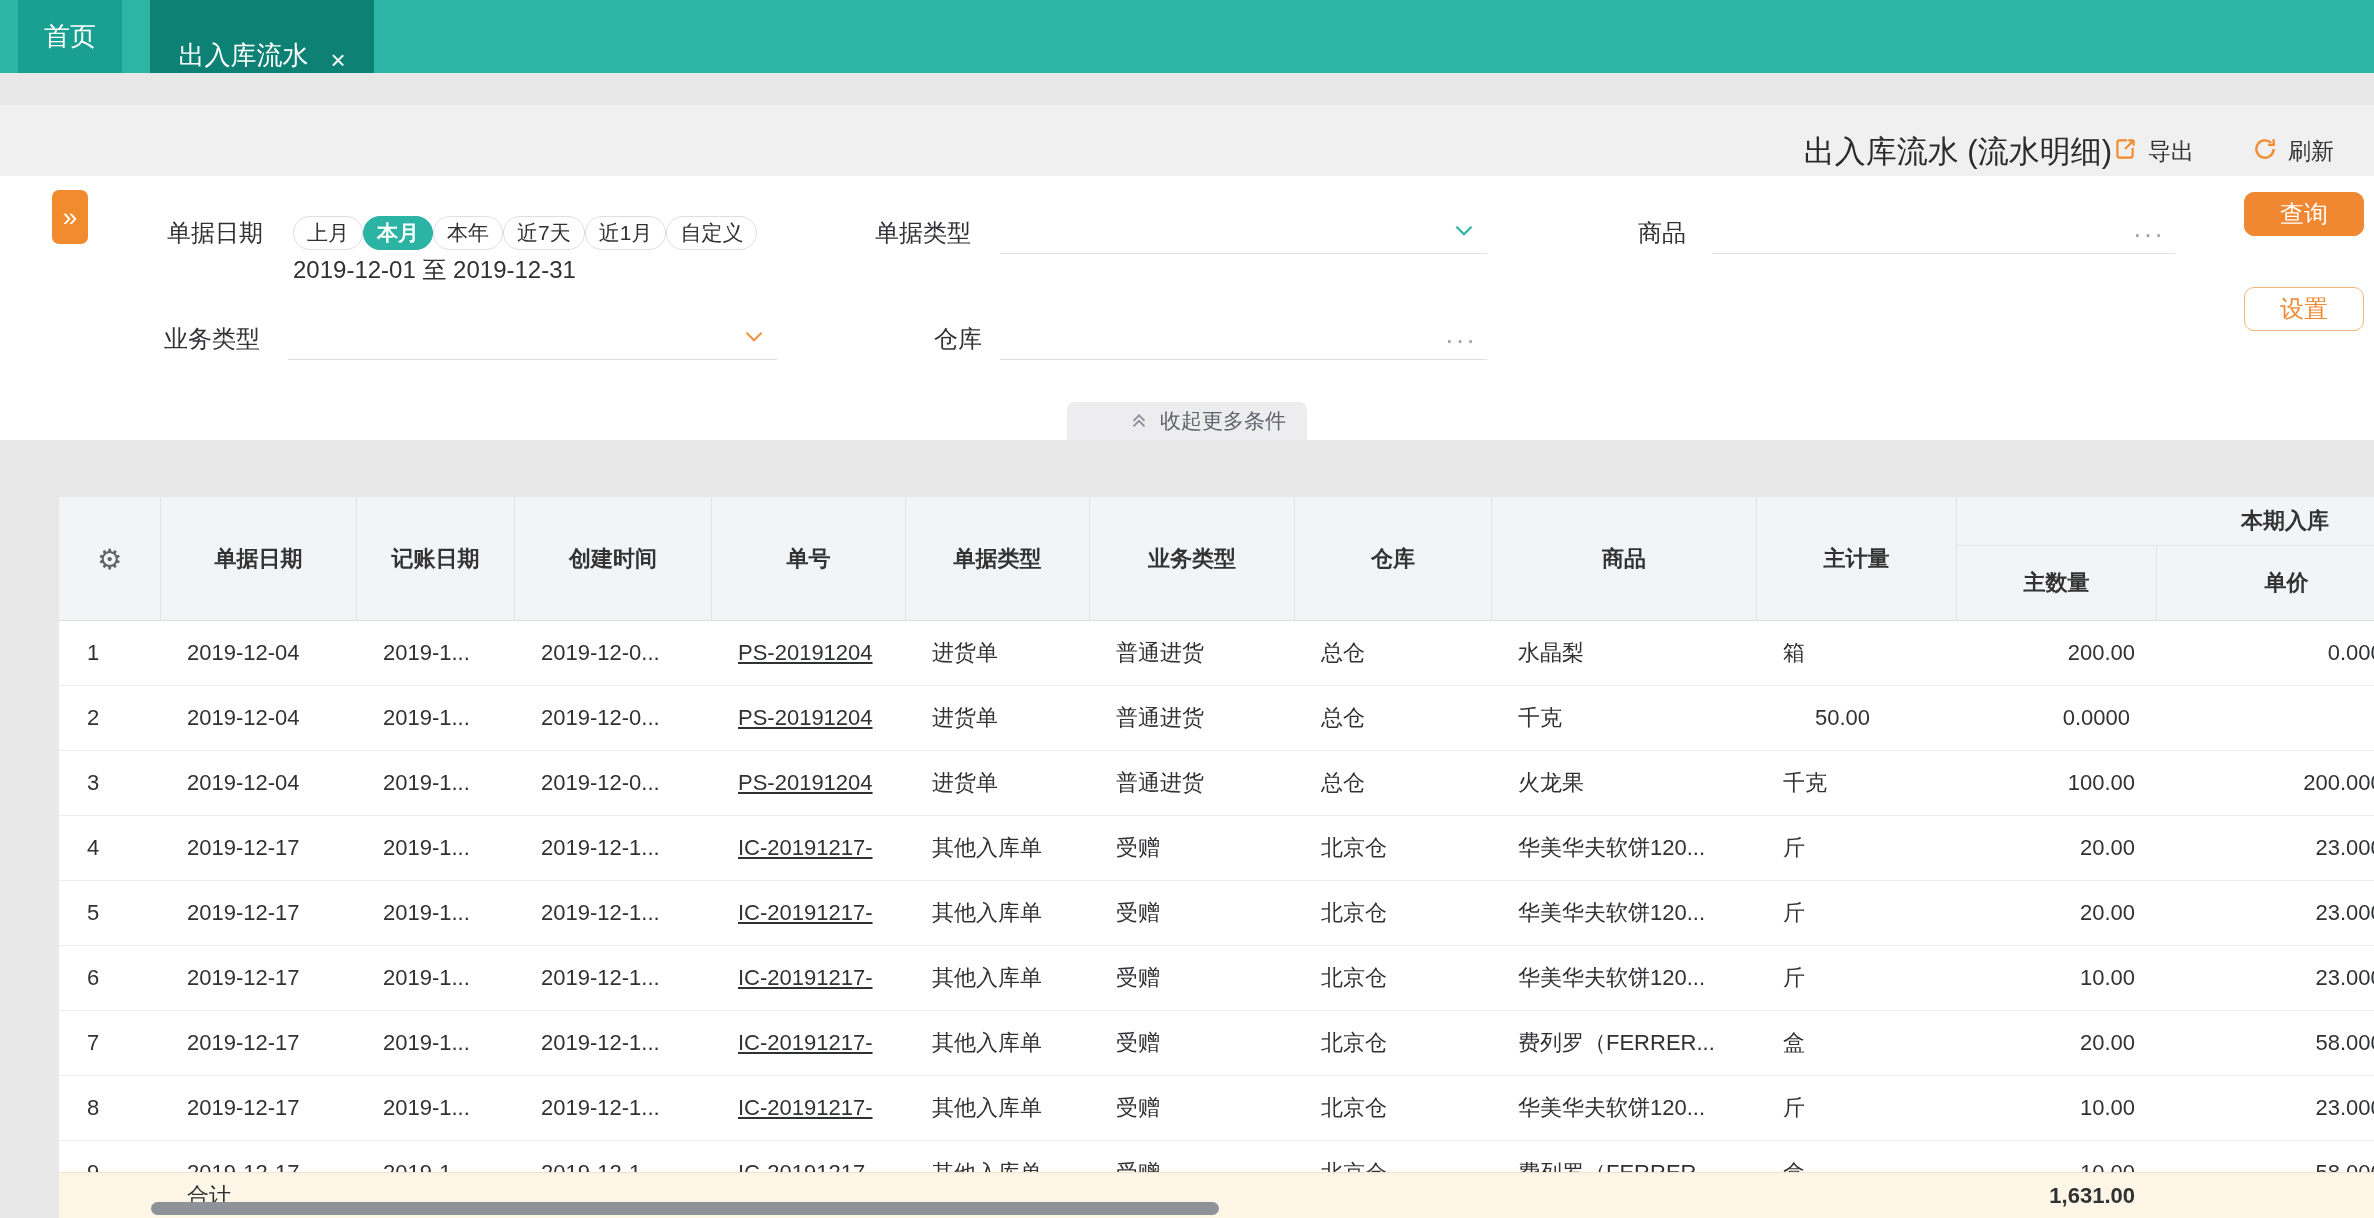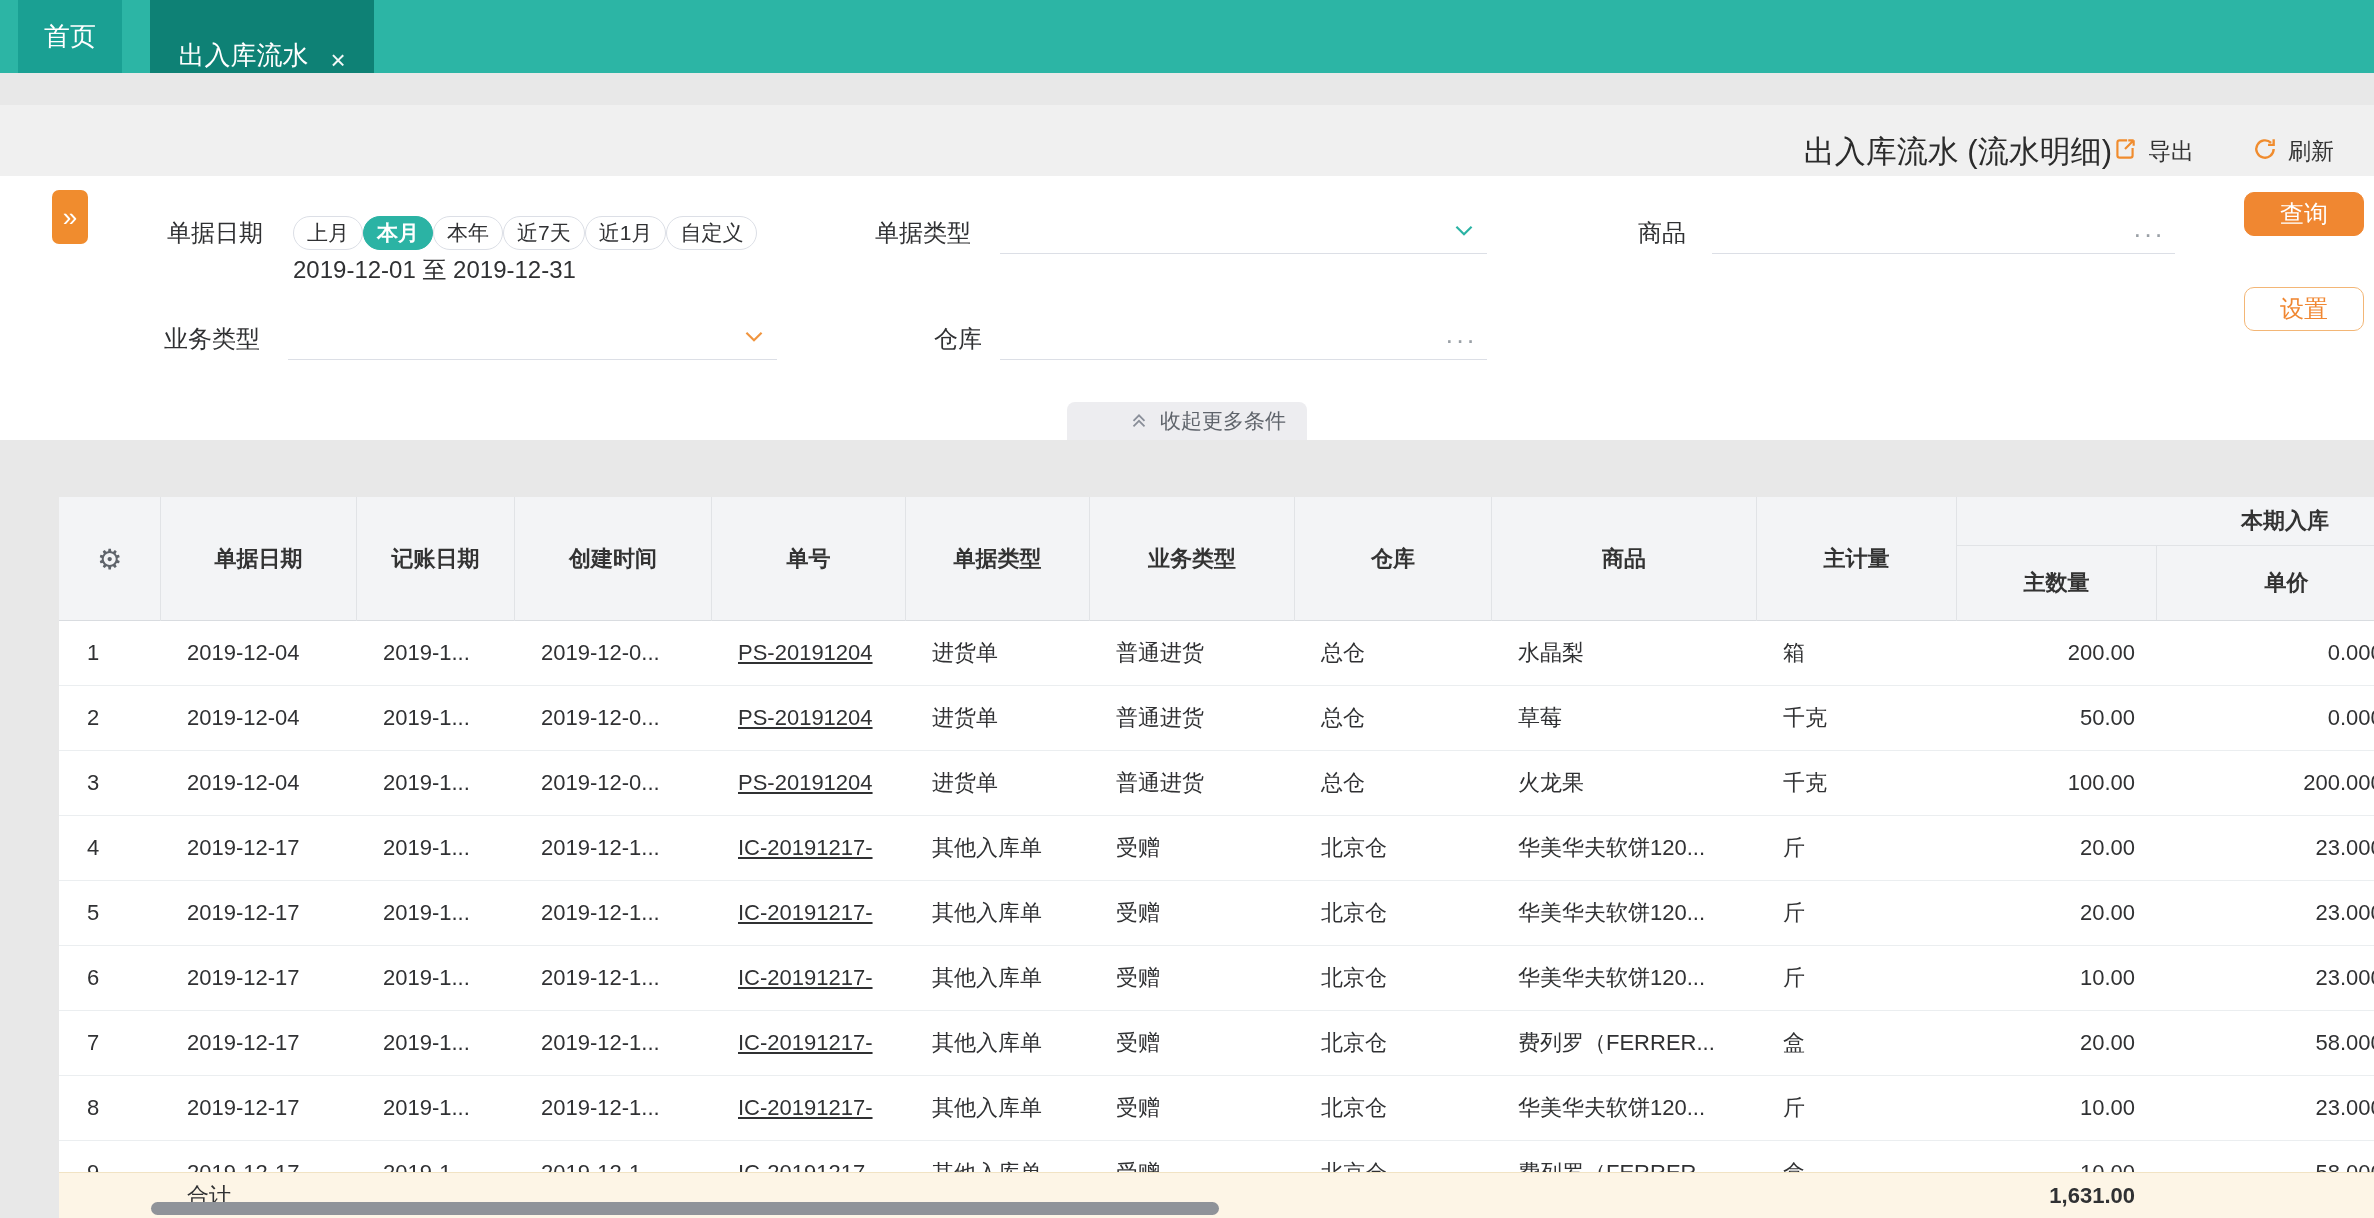--- a/index.html
+++ b/index.html
@@ -256,21 +256,20 @@
         </div>
         <div class="trow">
           <div class="cell c0 rownum">2</div>
           <div class="cell c1">2019-12-04</div>
           <div class="cell c2">2019-1...</div>
           <div class="cell c3">2019-12-0...</div>
           <div class="cell c4 link-cell">PS-20191204</div>
           <div class="cell c5">进货单</div>
           <div class="cell c6">普通进货</div>
           <div class="cell c7">总仓</div>
-          <div class="cell c8">草莓</div>
           <div class="cell c9">千克</div>
           <div class="cell c10 num">50.00</div>
           <div class="cell c11 num">0.0000</div>
         </div>
         <div class="trow">
           <div class="cell c0 rownum">3</div>
           <div class="cell c1">2019-12-04</div>
           <div class="cell c2">2019-1...</div>
           <div class="cell c3">2019-12-0...</div>
           <div class="cell c4 link-cell">PS-20191204</div>

